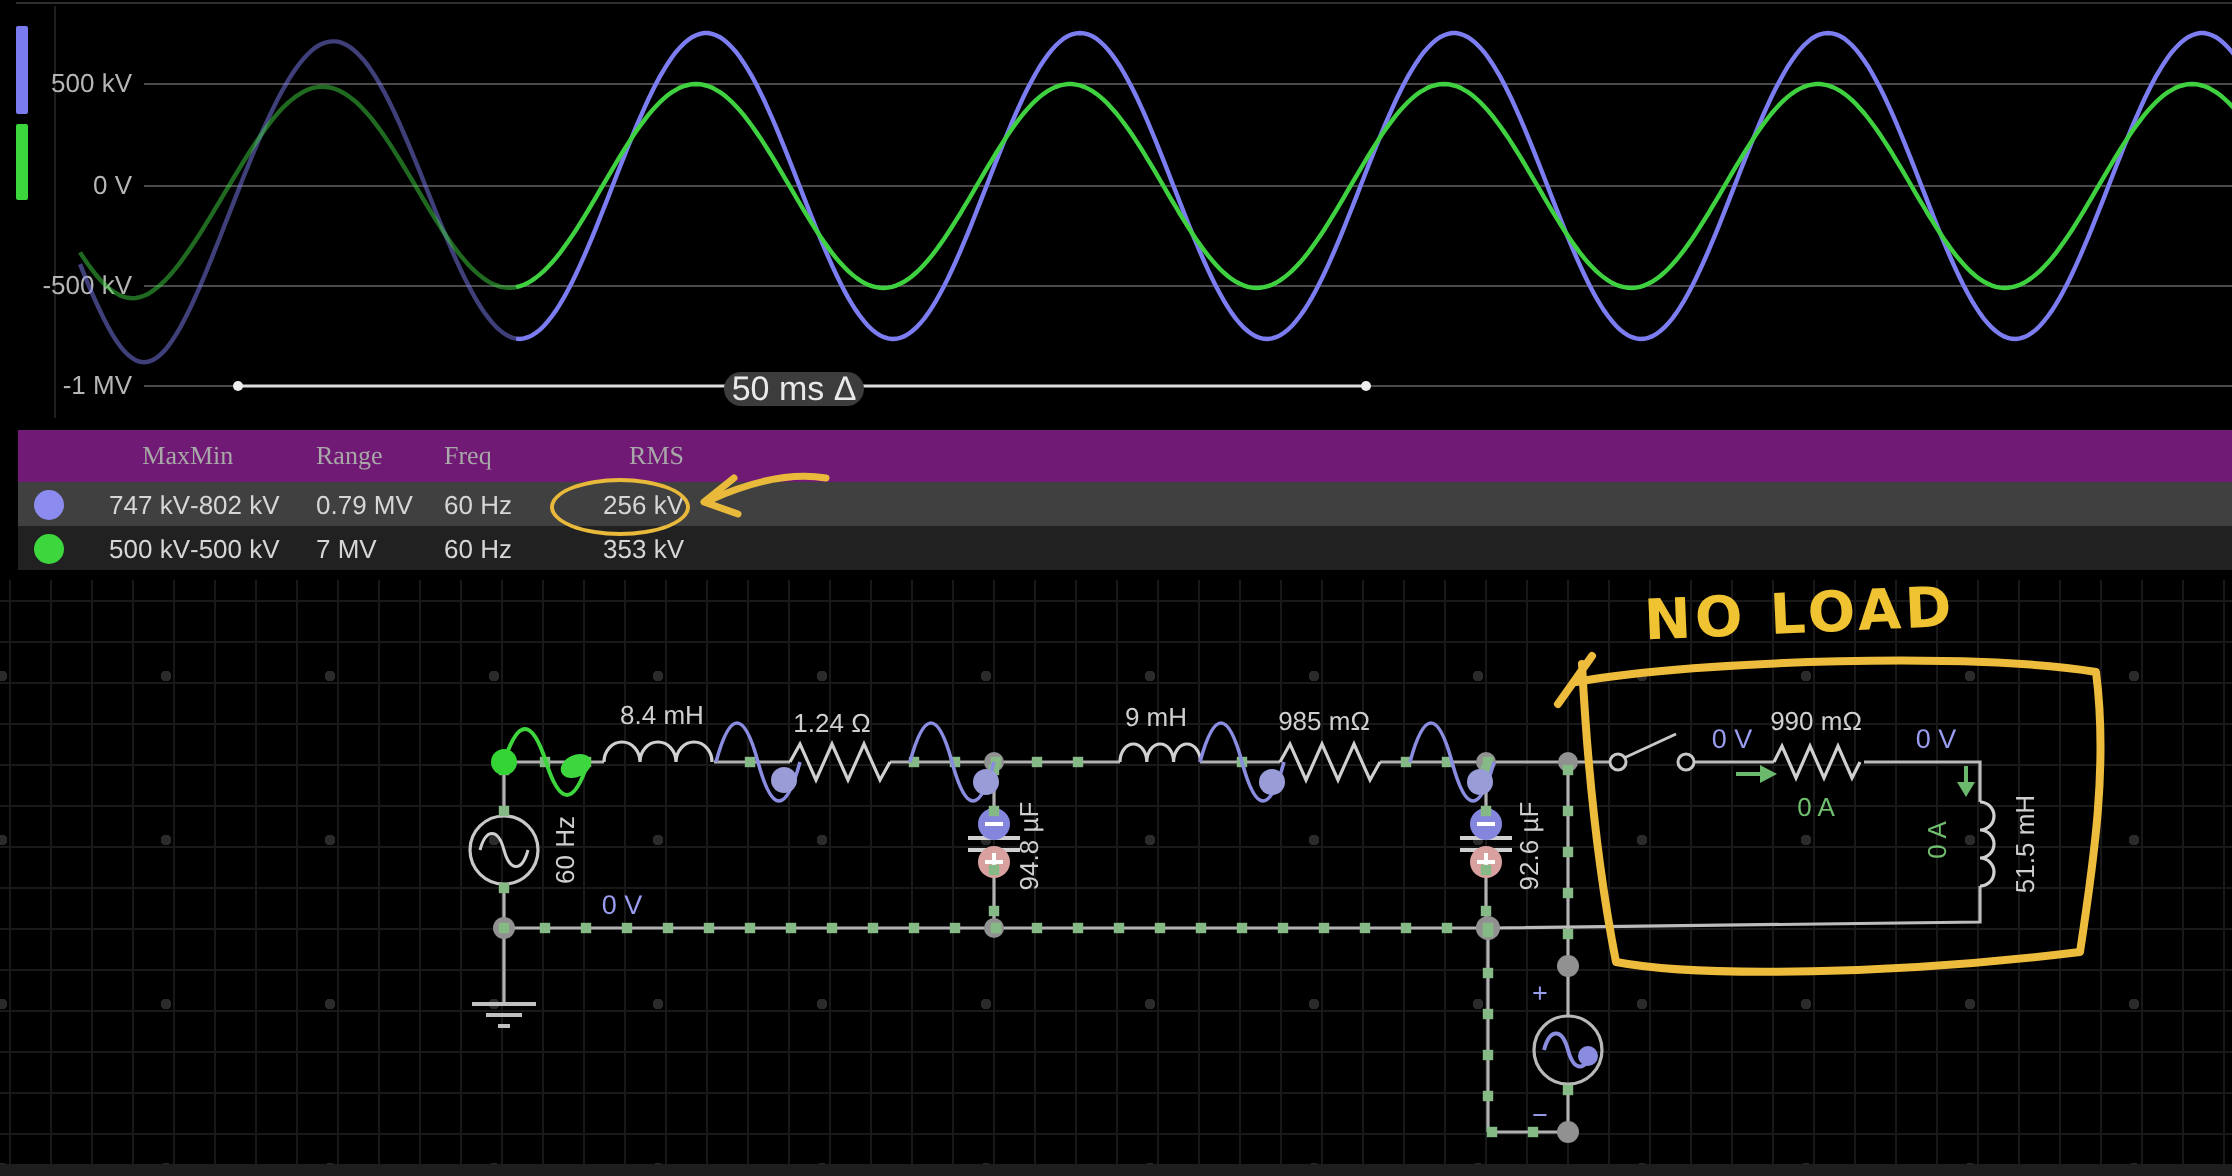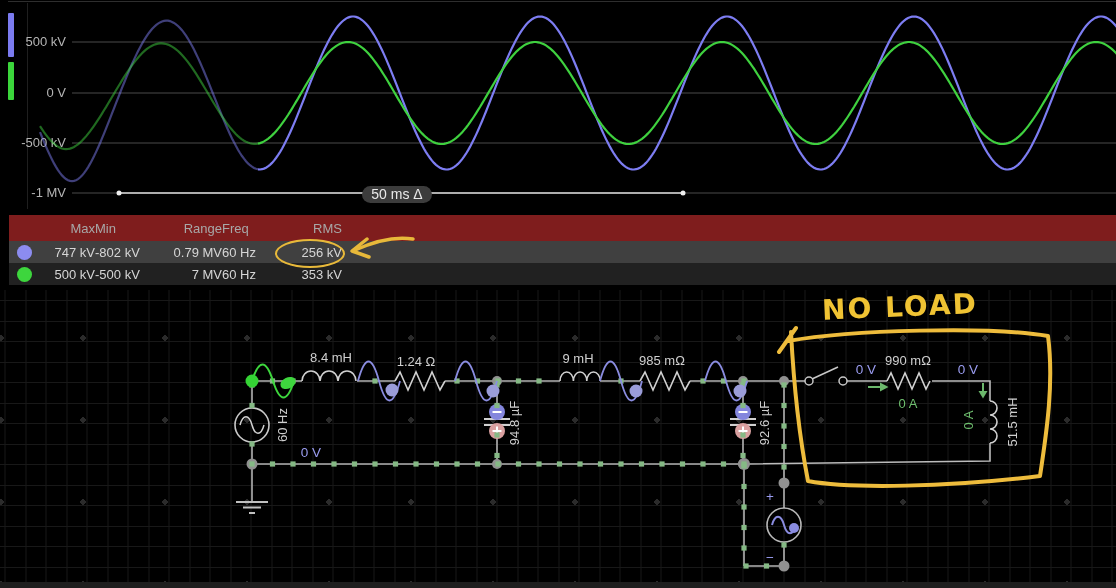--- a/index.html
+++ b/index.html
@@ -9,32 +9,32 @@
   #scope{position:absolute;left:0;top:0;width:1116px;height:212px;background:#000;}
   #scope .topline{position:absolute;left:8px;top:1px;width:1108px;height:1px;background:#2e2e2e;}
   #scope .vline{position:absolute;left:27px;top:3px;width:1px;height:206px;background:#1f1f1f;}
   .chbar{position:absolute;left:8px;width:6px;border-radius:1px;}
   #chbar-0{top:13px;height:44px;}
   #chbar-1{top:62px;height:38px;}
   .ylab{position:absolute;left:0;width:66px;height:16px;text-align:right;
         font-size:13px;color:#b5b5b5;line-height:16px;}
   #scope svg{position:absolute;left:0;top:0;}
   #timepill{position:absolute;left:362px;top:186px;width:70px;height:17px;border-radius:9px;
-        background:#3c3c3c;color:#e9e9e9;font-size:14px;line-height:17px;text-align:center;}
+        background:#3c3c3c;color:#e9e9e9;font-size:17px;line-height:17px;text-align:center;}
   
   #mtable{position:absolute;left:9px;top:215px;width:1107px;height:70px;font-size:13px;}
   .trow{display:flex;align-items:center;}
-  .thead{height:26px;background:#7f1d1d;color:#a8a8a8;}
+  .thead{height:26px;background:#701a75;color:#a8a8a8;font-family:Liberation Serif, serif;}
   .tr1{height:22px;background:#404040;color:#d6d6d6;}
   .tr2{height:22px;background:#212121;color:#d6d6d6;}
   .cdot{width:30px;display:flex;justify-content:center;}
   .cdot span{width:15px;height:15px;border-radius:50%;display:block;}
   .c1{width:56px;text-align:right;}
   .c2{width:63px;text-align:left;}
-  .c3{width:64px;text-align:right;}
+  .c3{width:64px;text-align:left;}
   .c4{width:63px;}
   .c5{width:57px;text-align:right;}
   #rms-ellipse{position:absolute;left:266px;top:24px;width:66px;height:25px;
         border:2.5px solid #e8b93a;border-radius:50%;}
   #arrow-anno{position:absolute;left:336px;top:17px;}
   
   #circuit{position:absolute;left:0;top:290px;width:1116px;height:298px;background:#000;}
   #circuit .grid{position:absolute;inset:0;
      background-image:
        radial-gradient(circle 2.6px, #2b2b2b 99%, transparent 100%),

